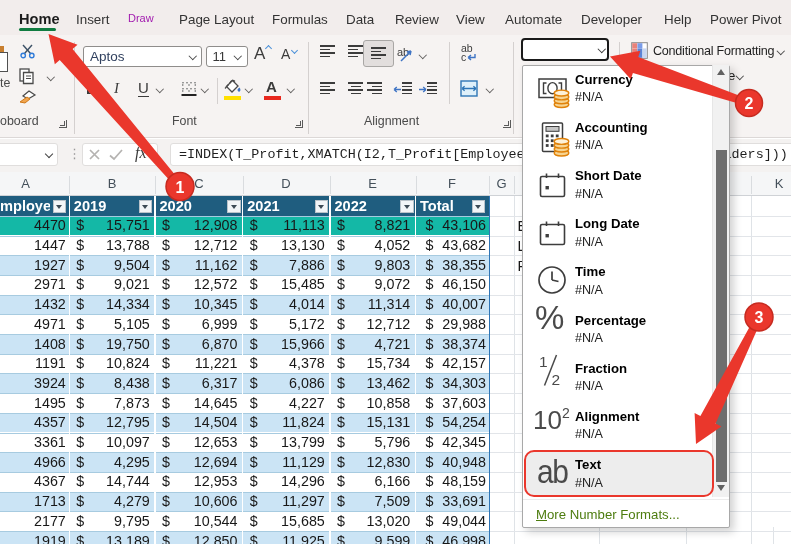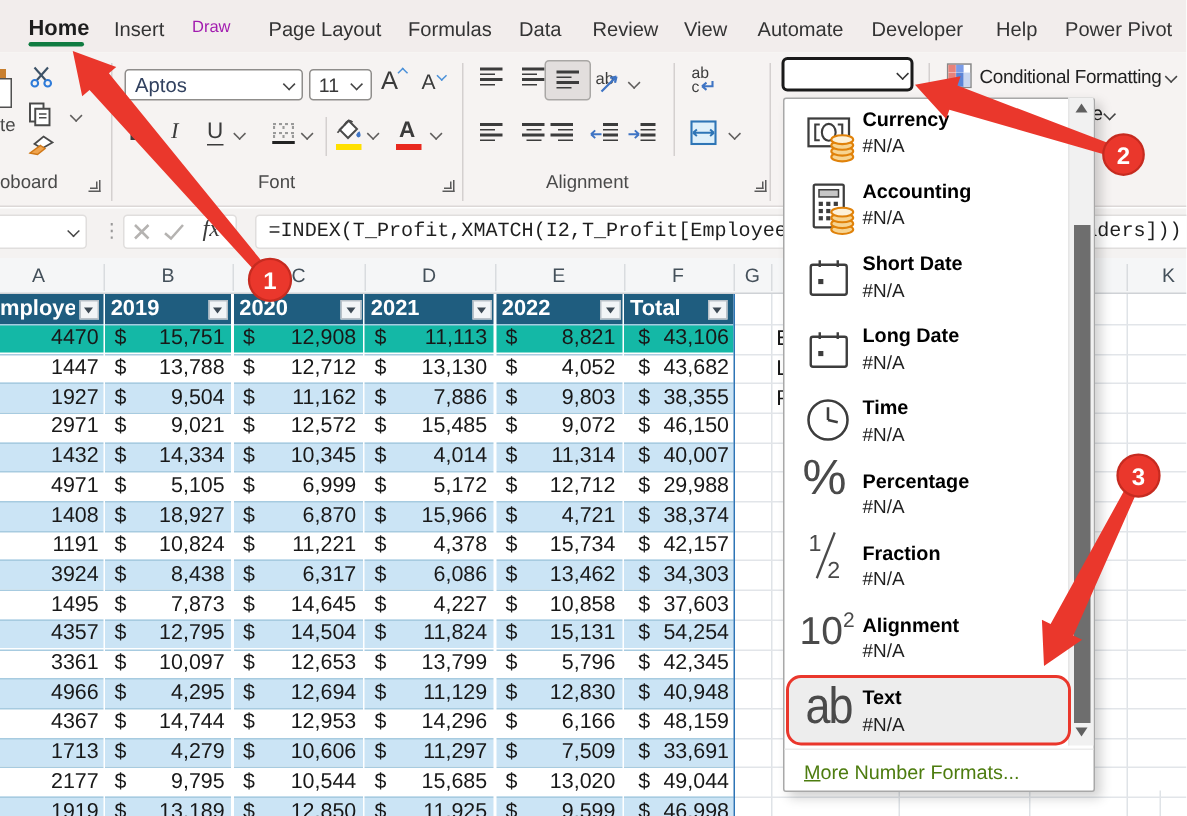--- a/index.html
+++ b/index.html
@@ -346,21 +346,21 @@
     <span class="cd" style="left:249.7px">$</span>
     <span class="ca" style="right:164.2px">5,172</span>
     <span class="cd" style="left:337.0px">$</span>
     <span class="ca" style="right:78.7px">12,712</span>
     <span class="cd" style="left:425.5px">$</span>
     <span class="ca" style="right:3.0px">29,988</span>
   </div>
 <div class="trow" style="top:334.0px;background:#cbe4f5">
     <span class="ca" style="right:423.2px">1408</span>
     <span class="cd" style="left:76.3px">$</span>
-    <span class="ca" style="right:339.2px">18,927</span>
+    <span class="ca" style="right:339.2px">19,750</span>
     <span class="cd" style="left:162.0px">$</span>
     <span class="ca" style="right:251.5px">6,870</span>
     <span class="cd" style="left:249.7px">$</span>
     <span class="ca" style="right:164.2px">15,966</span>
     <span class="cd" style="left:337.0px">$</span>
     <span class="ca" style="right:78.7px">4,721</span>
     <span class="cd" style="left:425.5px">$</span>
     <span class="ca" style="right:3.0px">38,374</span>
   </div>
 <div class="trow" style="top:353.7px;background:#ffffff">

